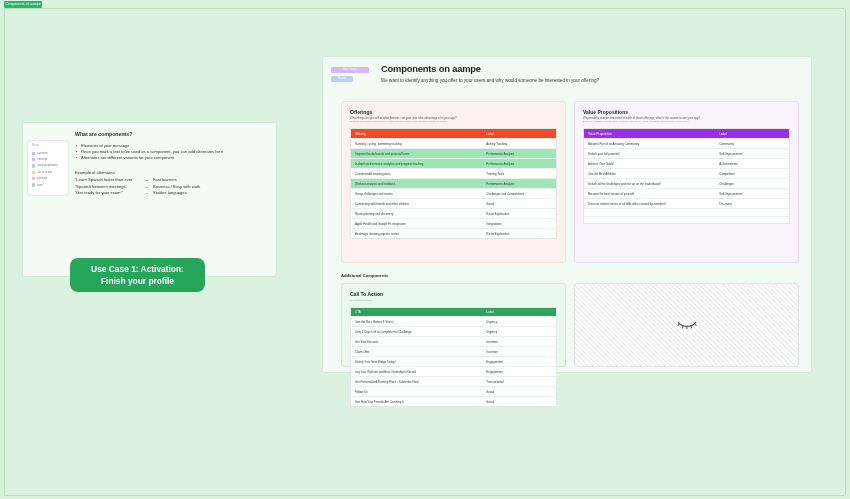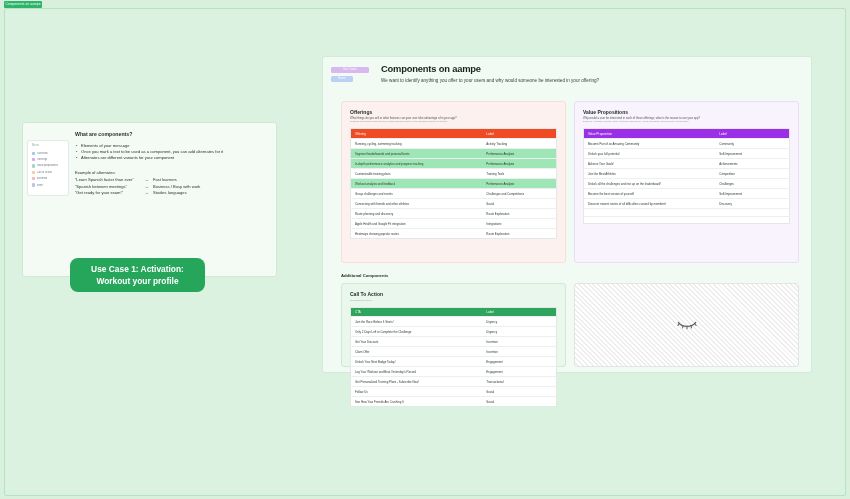--- a/index.html
+++ b/index.html
@@ -183,21 +183,21 @@
       <div class="alt-row">
         <span class="alt-q">“Get ready for your exam!”</span>
         <span class="alt-arrow">←</span>
         <span class="alt-a">Studies languages</span>
       </div>
     </div>
   </div>
 
   <div class="usecase-banner">
     <span>Use Case 1: Activation:</span>
-    <span>Workout your profile</span>
+    <span>Finish your profile</span>
   </div>
 
   <div class="right-card">
 
     <div class="badges">
       <div class="badge badge-1">Use Cases</div>
       <div class="badge badge-2">Home</div>
     </div>
 
     <div class="rc-head">

